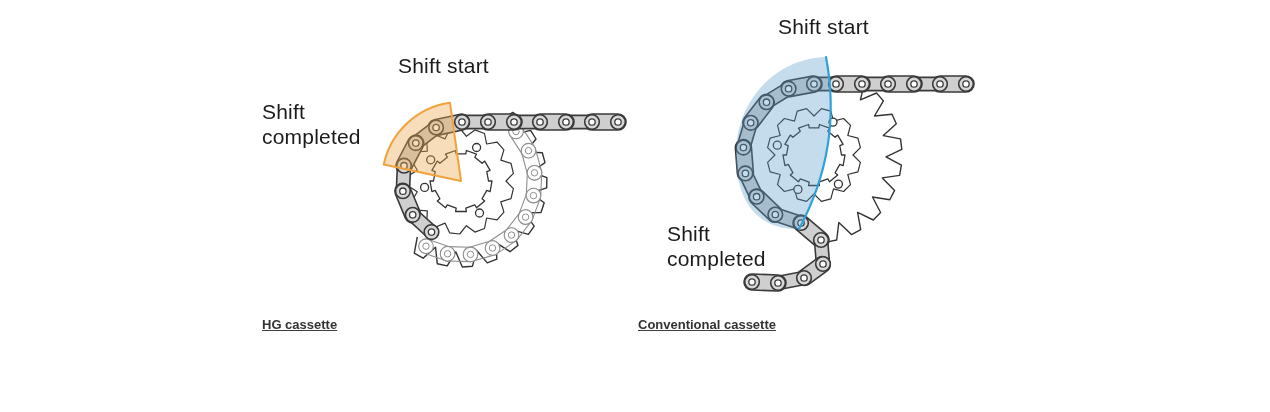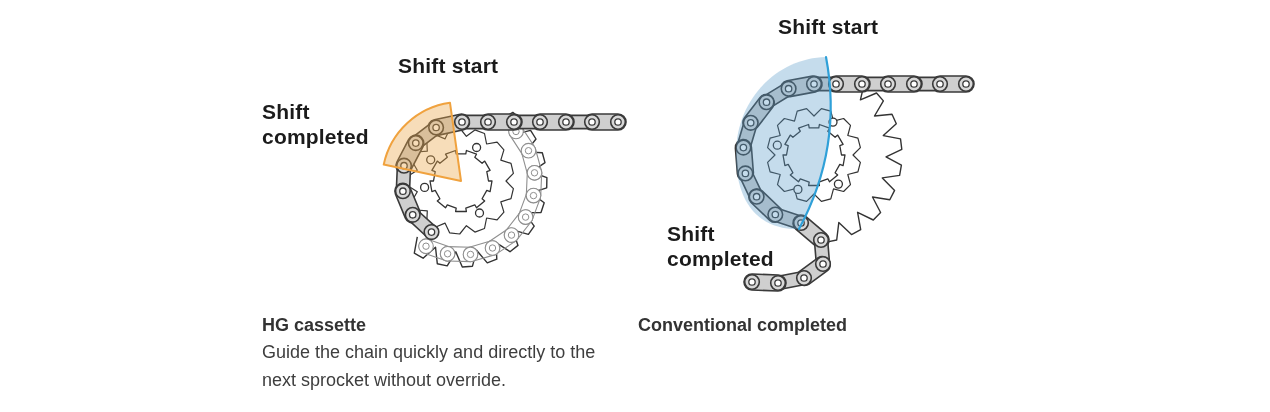--- a/index.html
+++ b/index.html
@@ -1,21 +1,21 @@
 <!DOCTYPE html>
 <html><head>
 <meta charset="utf-8">
 <style>
   html,body{margin:0;padding:0;background:#fff;}
   .stage{position:relative;width:1270px;height:412px;background:#ffffff;overflow:hidden;
          font-family:"Liberation Sans",sans-serif;}
   svg.art{position:absolute;left:0;top:0;}
-  .diagram-label{position:absolute;font-weight:700;font-size:21px;line-height:25px;
+  .diagram-label{position:absolute;font-weight:400;font-size:21px;line-height:25px;
                  color:#1b1b1b;letter-spacing:0.2px;}
-  .caption{position:absolute;font-size:18px;color:#3e3e3e;}
+  .caption{position:absolute;font-size:13px;color:#3e3e3e;text-decoration:underline;}
   .caption .cap-title{font-weight:700;line-height:22px;margin-bottom:3px;color:#333;}
   .caption .cap-body{line-height:27.5px;}
 </style>
 </head>
 <body>
 
 <div class="stage">
 
   <svg class="art" width="1270" height="412" viewBox="0 0 1270 412">
     <g id="g-left">
@@ -172,20 +172,19 @@
   <div class="diagram-label" style="left: 398px; top: 53px; color: rgb(27, 27, 27);">Shift start</div>
 
   <div class="diagram-label" style="left: 262px; top: 99px; width: 120px; color: rgb(27, 27, 27);">Shift completed</div>
 
   <div class="diagram-label" style="left: 778px; top: 14px; color: rgb(27, 27, 27);">Shift start</div>
 
   <div class="diagram-label" style="left: 667px; top: 221px; width: 120px; color: rgb(27, 27, 27);">Shift completed</div>
 
   <div class="caption" style="left: 262px; top: 314px; width: 352px; color: rgb(62, 62, 62);">
     <div class="cap-title">HG cassette</div>
-    <div class="cap-body">Guide the chain quickly and directly to the next sprocket without override.</div>
   </div>
 
   <div class="caption" style="left: 638px; top: 314px; width: 375px; color: rgb(62, 62, 62);">
-    <div class="cap-title">Conventional completed</div>
+    <div class="cap-title">Conventional cassette</div>
   </div>
 
 </div>
 
 </body></html>

